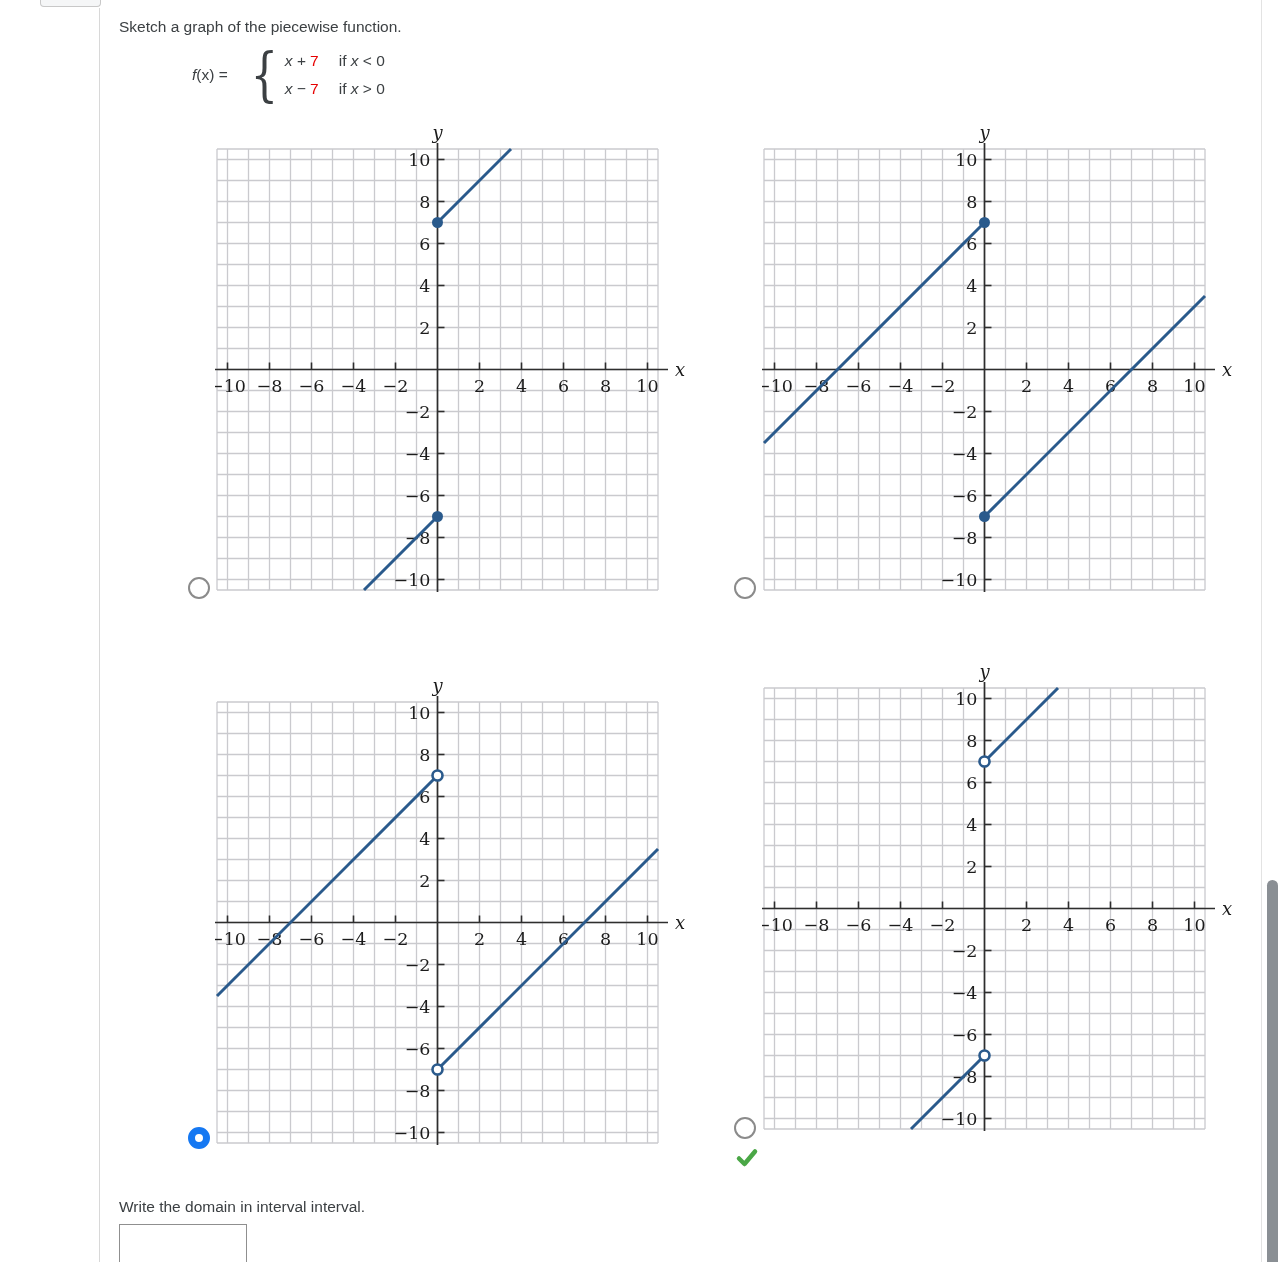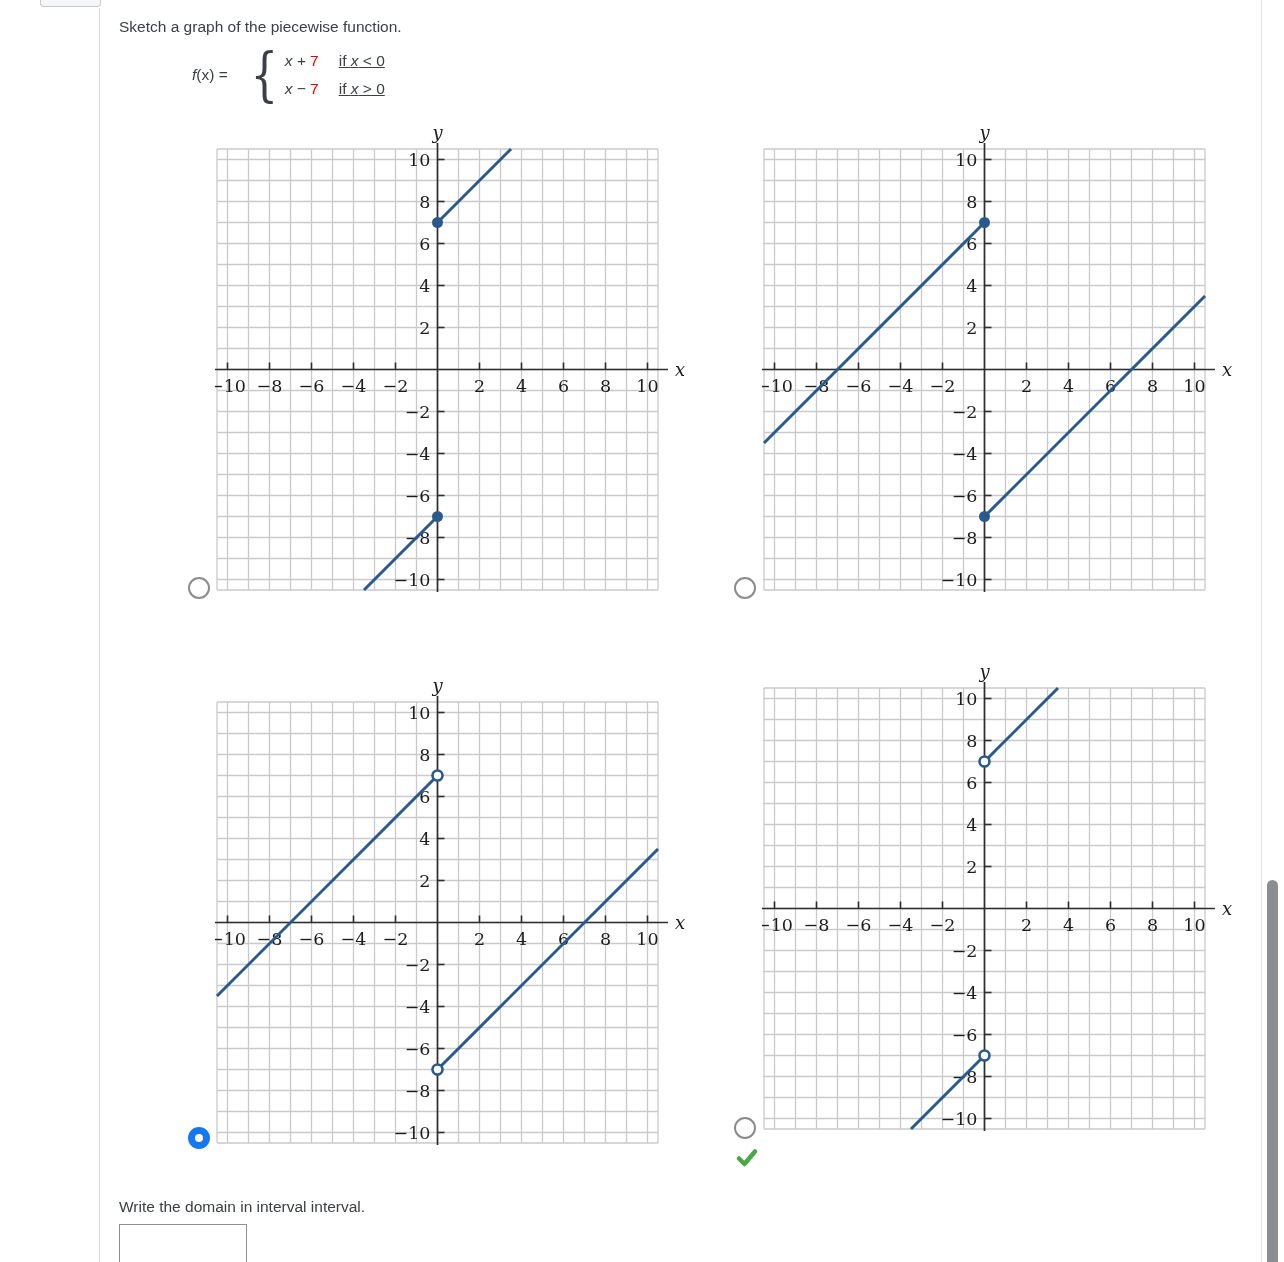--- a/index.html
+++ b/index.html
@@ -8,21 +8,21 @@
   .vdivider{position:absolute;left:99px;top:8px;bottom:0;width:1px;background:#d8d8d8;}
   .tab-remnant{position:absolute;left:40px;top:0;width:59px;height:6px;background:#f5f6f7;
         border:1px solid #c8c8c8;border-top:none;border-radius:0 0 4px 4px;}
   .title{position:absolute;left:119px;top:18px;font-size:15.5px;}
   .formula{position:absolute;left:192px;top:46px;display:flex;align-items:center;font-size:15.5px;}
   .formula .lhs{margin-right:18px;}
   .formula .brace{font-family:"DejaVu Serif",serif;font-size:58px;font-weight:400;
         transform:scaleX(.75);line-height:58px;color:#3c4043;}
   .formula .rows{display:flex;flex-direction:column;margin-left:2px;}
   .formula .row{display:flex;line-height:28px;white-space:pre;}
-  .formula .cond{margin-left:20px;text-decoration:underline;}
+  .formula .cond{margin-left:20px;}
   .it{font-style:italic;}
   .coef{color:var(--formula-red);}
   .graph-option{position:absolute;width:516px;height:500px;}
   .graph{position:absolute;}
   .radio{position:absolute;width:22px;height:22px;box-sizing:border-box;border-radius:50%;
         background:#ffffff;border:2px solid #8b8b8b;cursor:pointer;}
   .radio.selected{border:7px solid var(--radio-blue);}
   .check{position:absolute;}
   .tickl{font-family:"DejaVu Serif",serif;font-size:17.5px;fill:#1c1c1c;}
   .axl{font-family:"DejaVu Serif",serif;font-style:italic;font-size:18px;fill:#1c1c1c;}

